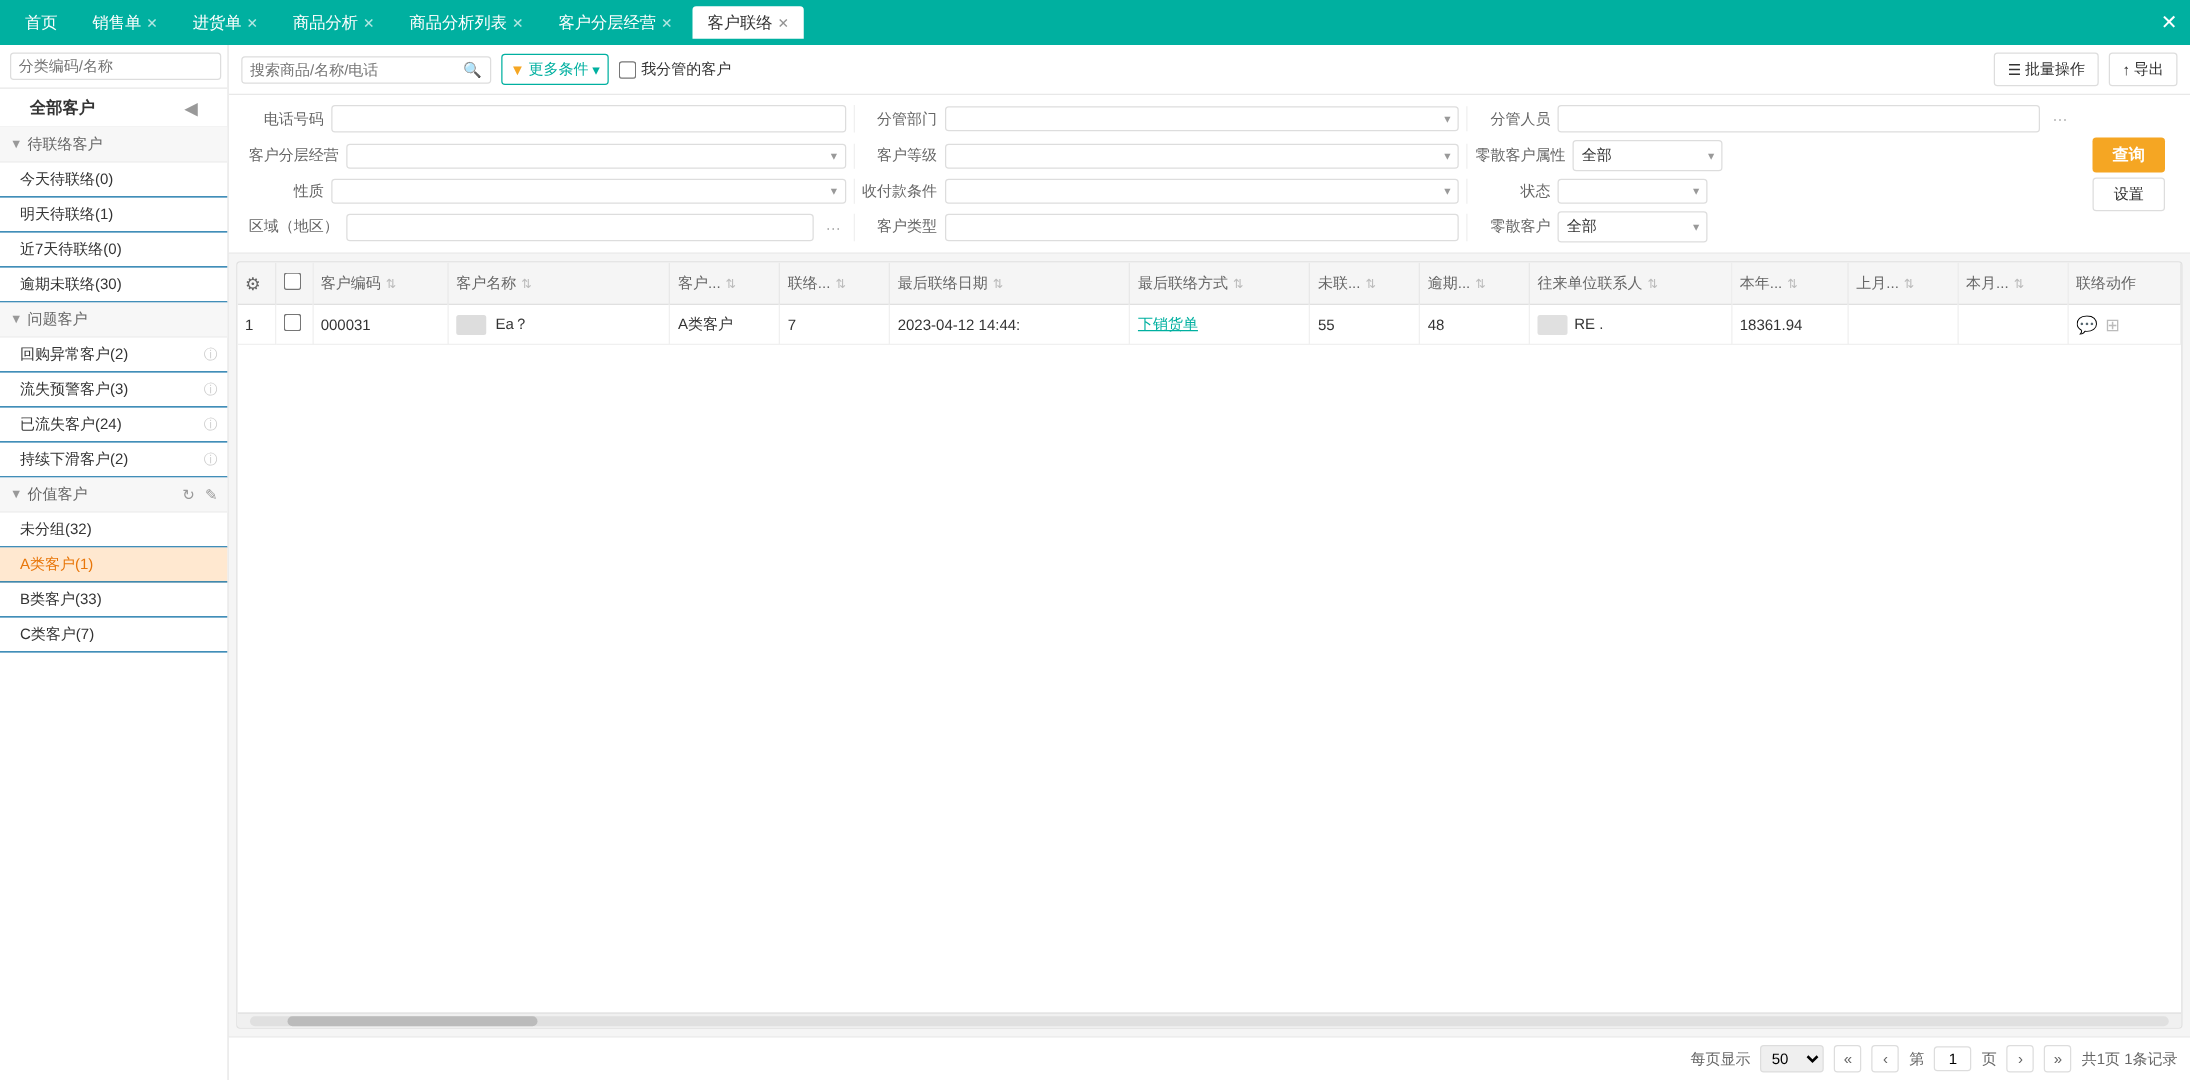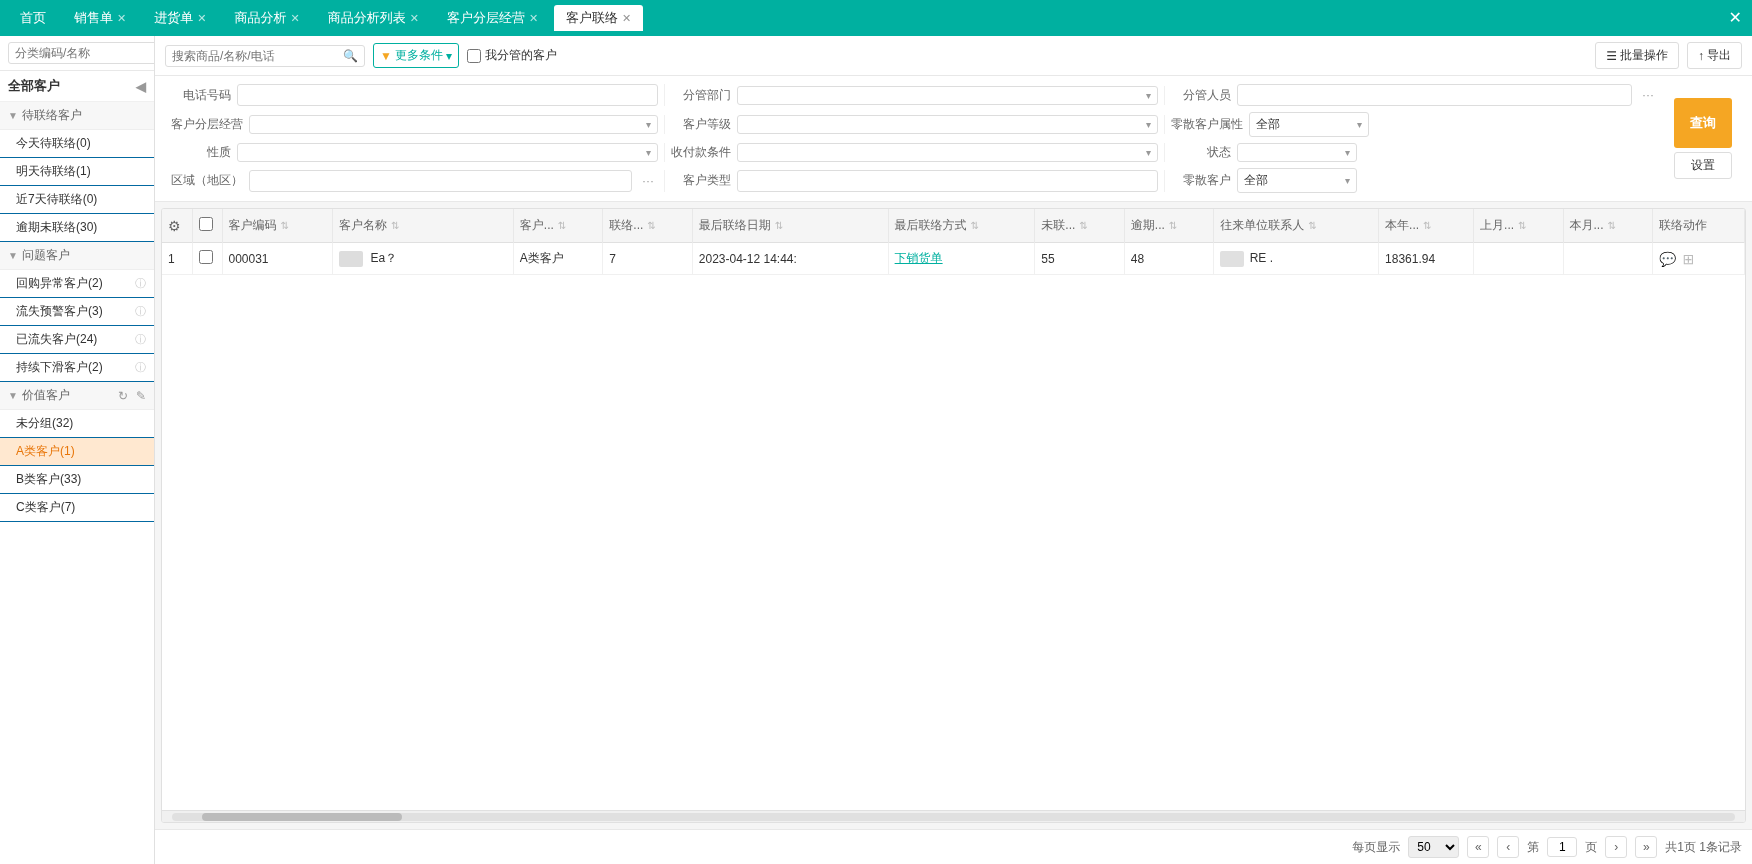--- a/index.html
+++ b/index.html
@@ -33,21 +33,21 @@
     .top-close { position: absolute; right: 10px; top: 8px; color: #fff; cursor: pointer; font-size: 16px; }
 
     
     .main-layout {
       display: flex;
       height: calc(864px - 36px);
     }
 
     
     .sidebar {
-      width: 155px;
+      width: 183px;
       background: #fff;
       border-right: 1px solid #e0e0e0;
       display: flex;
       flex-direction: column;
       overflow-y: auto;
       flex-shrink: 0;
     }
     .sidebar-search {
       padding: 6px 8px;
       border-bottom: 1px solid #e8e8e8;
@@ -59,21 +59,21 @@
       flex: 1;
       border: 1px solid #ddd;
       border-radius: 3px;
       padding: 3px 6px;
       font-size: 12px;
       color: #999;
       outline: none;
     }
 
     .sidebar-all-header {
-      padding: 6px 8px;
+      padding: 6px 24px;
       display: flex;
       align-items: center;
       justify-content: space-between;
       font-weight: bold;
       font-size: 13px;
       color: #333;
       border-bottom: 1px solid #f0f0f0;
       text-align: center;
     }
     .sidebar-all-header .icons { display: flex; gap: 4px; color: #999; cursor: pointer; }
@@ -257,21 +257,21 @@
 
     
     .action-btns {
       display: flex;
       flex-direction: column;
       gap: 4px;
       padding: 0 10px;
       justify-content: center;
     }
     .btn-query {
-      padding: 16px 16px;
+      padding: 5px 16px;
       background: #f5a623;
       color: #fff;
       border: none;
       border-radius: 3px;
       font-size: 13px;
       cursor: pointer;
       font-weight: bold;
       text-align: center;
     }
     .btn-settings {

